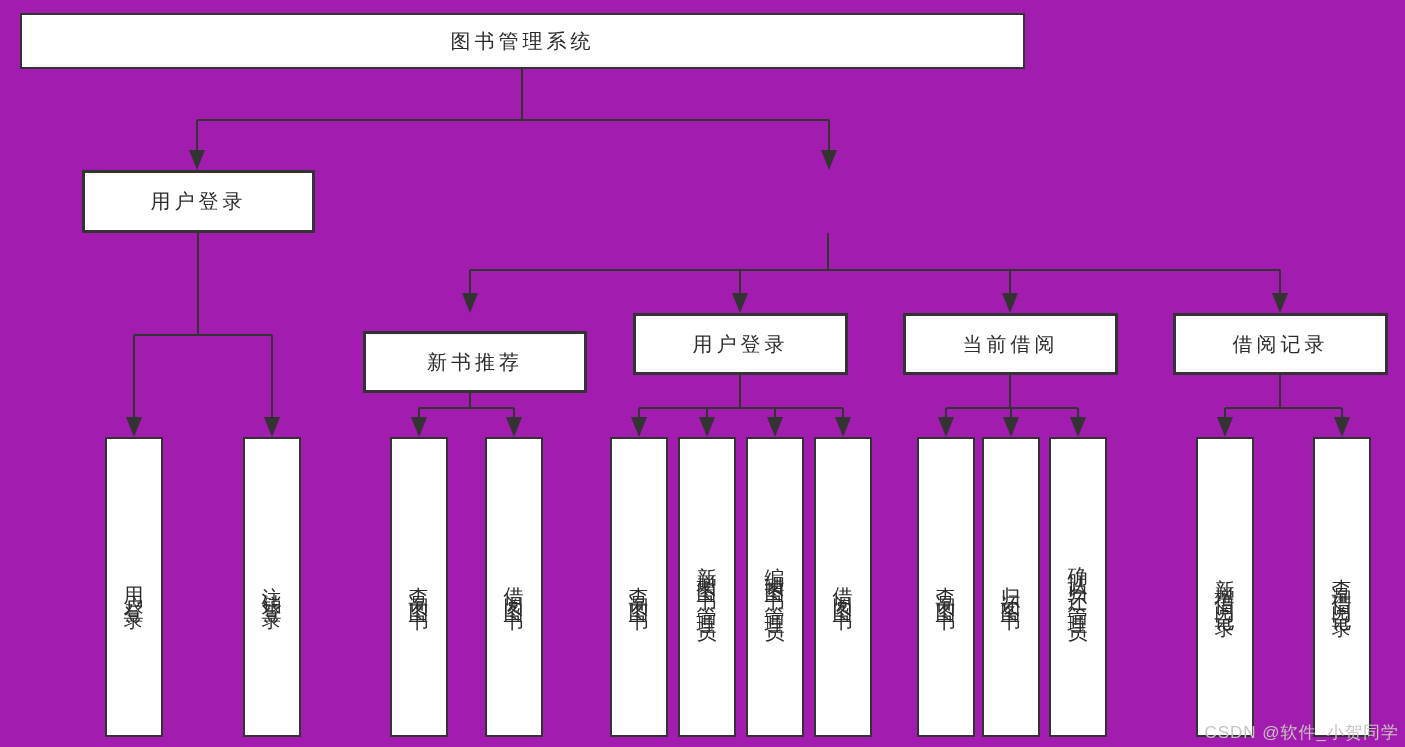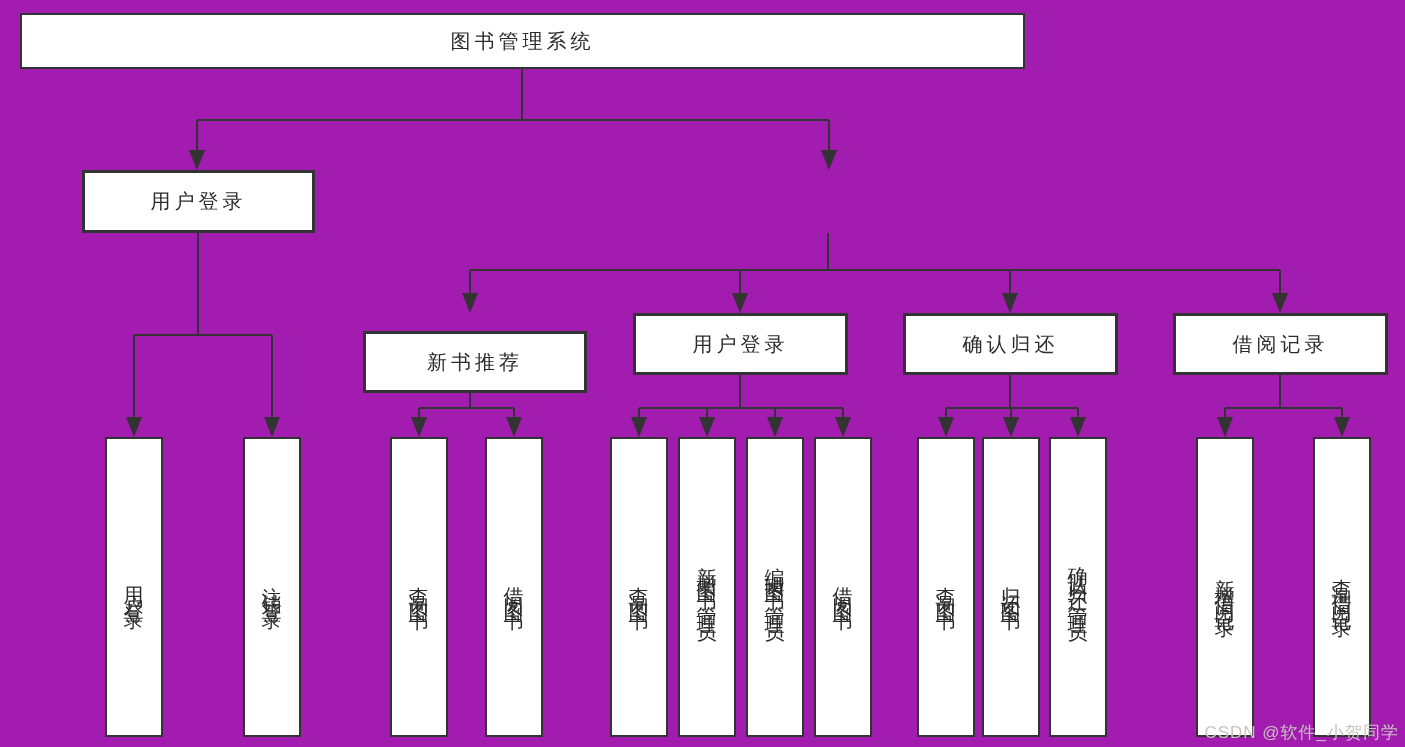--- a/index.html
+++ b/index.html
@@ -142,21 +142,21 @@
       <polygon points="1334,417 1350,417 1342,437"></polygon>
     </g>
   </svg>
 
   <div class="hbox root">图书管理系统</div>
 
   <div class="hbox" style="left:82px; top:170px; width:233px; height:63px;">用户登录</div>
 
   <div class="hbox" style="left:363px; top:331px; width:224px; height:62px;">新书推荐</div>
   <div class="hbox" style="left:633px; top:313px; width:215px; height:62px;">用户登录</div>
-  <div class="hbox" style="left:903px; top:313px; width:215px; height:62px;">确认归还</div>
+  <div class="hbox" style="left:903px; top:313px; width:215px; height:62px;">当前借阅</div>
   <div class="hbox" style="left:1173px; top:313px; width:215px; height:62px;">借阅记录</div>
 
   <div class="leaf" style="left:105px;">
     <span class="vtext">用户登录</span>
   </div>
   <div class="leaf" style="left:243px;">
     <span class="vtext">注销登录</span>
   </div>
 
   <div class="leaf" style="left:390px;">

